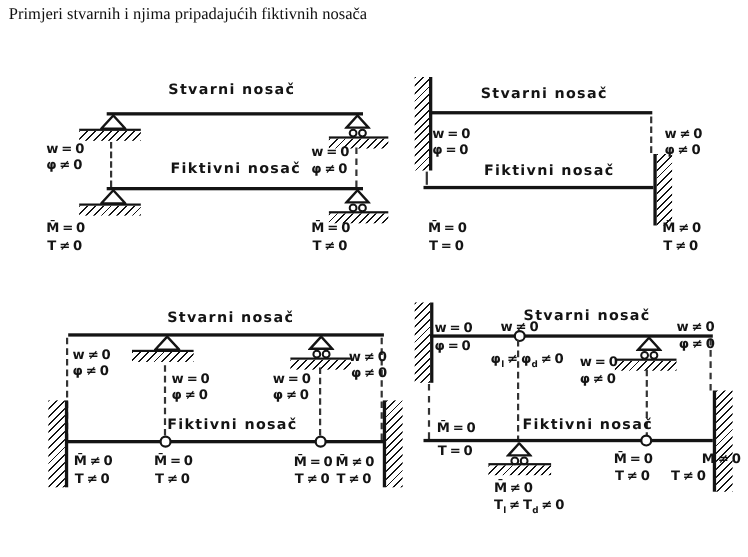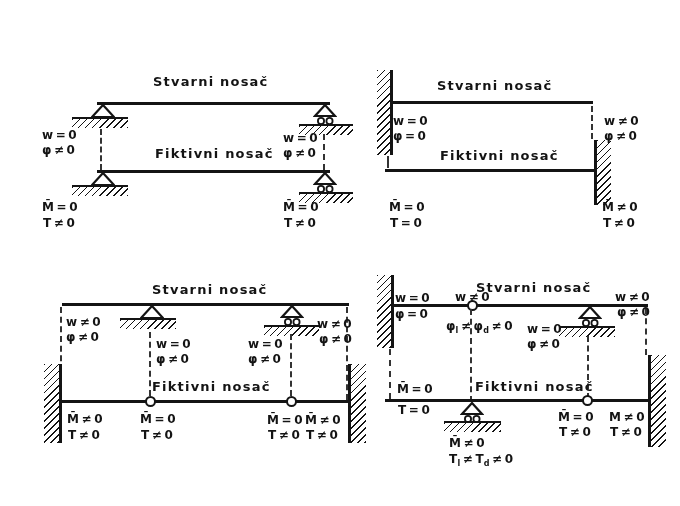--- a/index.html
+++ b/index.html
@@ -22,20 +22,21 @@
          background:repeating-linear-gradient(135deg,#141414 0 1.2px,transparent 1.2px 5px);}
   .hinge{position:absolute;width:7px;height:7px;border:2px solid #141414;border-radius:50%;
          background:#fff;}
   .support{position:absolute;}
 </style>
 </head>
 <body>
 
 <div id="canvas">
 
+  <span class="pagetitle" style="left:8px;top:5px">Primjeri stvarnih i njima pripadajućih fiktivnih nosača</span>
 
   <span class="hdr" style="left:153px;top:75px">Stvarni nosač</span>
   <div class="beam" style="left:97px;top:102px;width:233px"></div>
   <svg class="support" width="24" height="15" style="left:91px;top:104px">
       <polygon points="12,1 1,13 23,13" fill="#fff" stroke="#141414" stroke-width="2.2"></polygon>
     </svg>
   <div class="ground" style="left:72px;top:117px;width:56px"></div>
   <svg class="support" width="24" height="22" style="left:313px;top:104px">
       <polygon points="12,1 2,12 22,12" fill="#fff" stroke="#141414" stroke-width="2.2"></polygon>
       <circle cx="8" cy="17" r="3.1" fill="#fff" stroke="#141414" stroke-width="1.8"></circle>
@@ -152,16 +153,16 @@
       <circle cx="16.5" cy="17" r="3.1" fill="#fff" stroke="#141414" stroke-width="1.8"></circle>
     </svg>
   <div class="ground" style="left:444px;top:421px;width:57px"></div>
   <div class="wallR" style="left:648px;top:355px;width:15px;height:92px"></div>
   <span class="lbl" style="left:397px;top:383px">M̄ = 0</span>
   <span class="lbl" style="left:398px;top:404px">T = 0</span>
   <span class="lbl" style="left:449px;top:437px">M̄ ≠ 0</span>
   <span class="lbl" style="left:449px;top:453px"><span>T</span><sub>l</sub> <span>≠</span> <span>T</span><sub>d</sub> <span>≠ 0</span></span>
   <span class="lbl" style="left:558px;top:411px">M̄ = 0</span>
   <span class="lbl" style="left:559px;top:426px">T ≠ 0</span>
-  <span class="lbl" style="left:609px;top:411px">M ≠ 0</span>
+  <span class="lbl" style="left:638px;top:411px">M ≠ 0</span>
   <span class="lbl" style="left:610px;top:426px">T ≠ 0</span>
 
 </div>
 
 </body></html>

